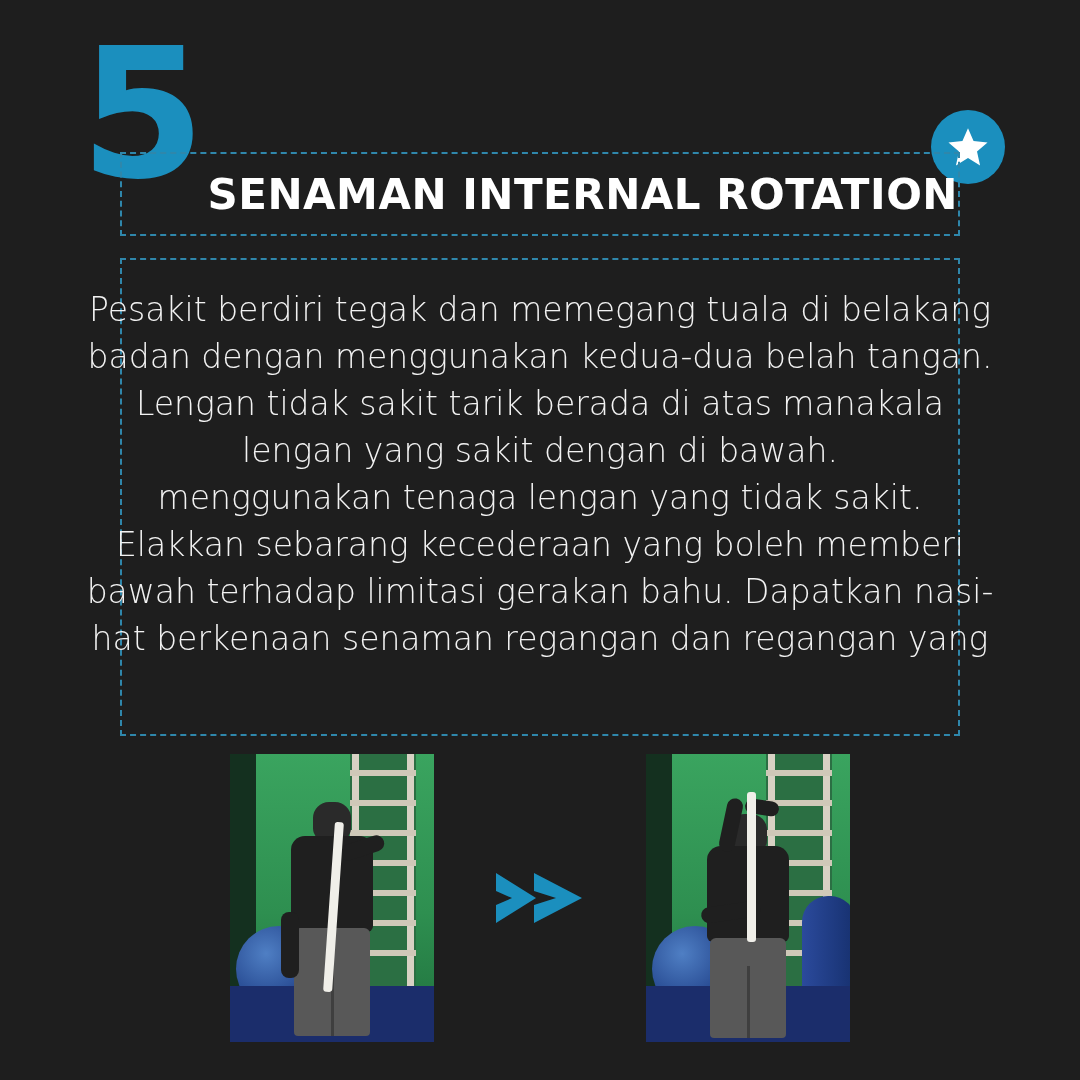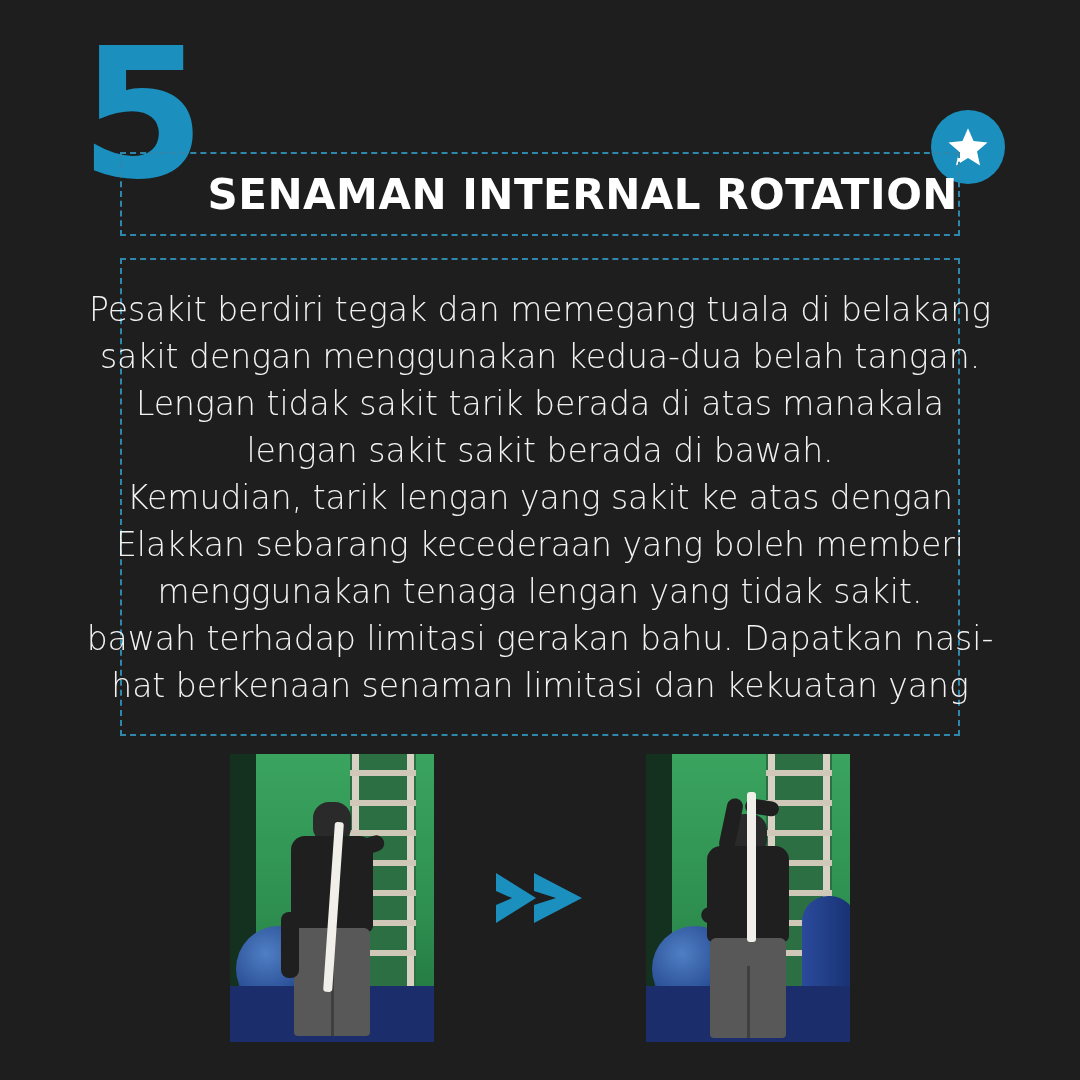--- a/index.html
+++ b/index.html
@@ -225,28 +225,27 @@
       <polygon points="12,2.2 14.9,8.9 22.2,9.6 16.7,14.4 18.3,21.6 12,17.8 5.7,21.6 7.3,14.4 1.8,9.6 9.1,8.9" fill="#ffffff"></polygon>
     </svg>
   </div>
 
   <div class="title-box">
     <div class="title-text">SENAMAN INTERNAL ROTATION</div>
   </div>
 
   <div class="body-box">
     <div class="body-line">Pesakit berdiri tegak dan memegang tuala di belakang</div>
-    <div class="body-line">sakit dengan menggunakan kedua-dua belah tangan.</div>
+    <div class="body-line">badan dengan menggunakan kedua-dua belah tangan.</div>
     <div class="body-line">Lengan tidak sakit tarik berada di atas manakala</div>
-    <div class="body-line">lengan sakit sakit berada di bawah.</div>
-    <div class="body-line">Kemudian, tarik lengan yang sakit ke atas dengan</div>
+    <div class="body-line">lengan yang sakit dengan di bawah.</div>
+    <div class="body-line">menggunakan tenaga lengan yang tidak sakit.</div>
     <div class="body-line">Elakkan sebarang kecederaan yang boleh memberi</div>
-    <div class="body-line">menggunakan tenaga lengan yang tidak sakit.</div>
     <div class="body-line">bawah terhadap limitasi gerakan bahu. Dapatkan nasi-</div>
-    <div class="body-line">hat berkenaan senaman limitasi dan kekuatan yang</div>
+    <div class="body-line">hat berkenaan senaman regangan dan regangan yang</div>
   </div>
 
   <div class="photos">
 
     <div class="photo">
       <div class="bg-wall"></div>
       <div class="bg-dark-left"></div>
       <div class="bg-ladder">
         <div class="rail l"></div>
           <div class="rail r"></div>

